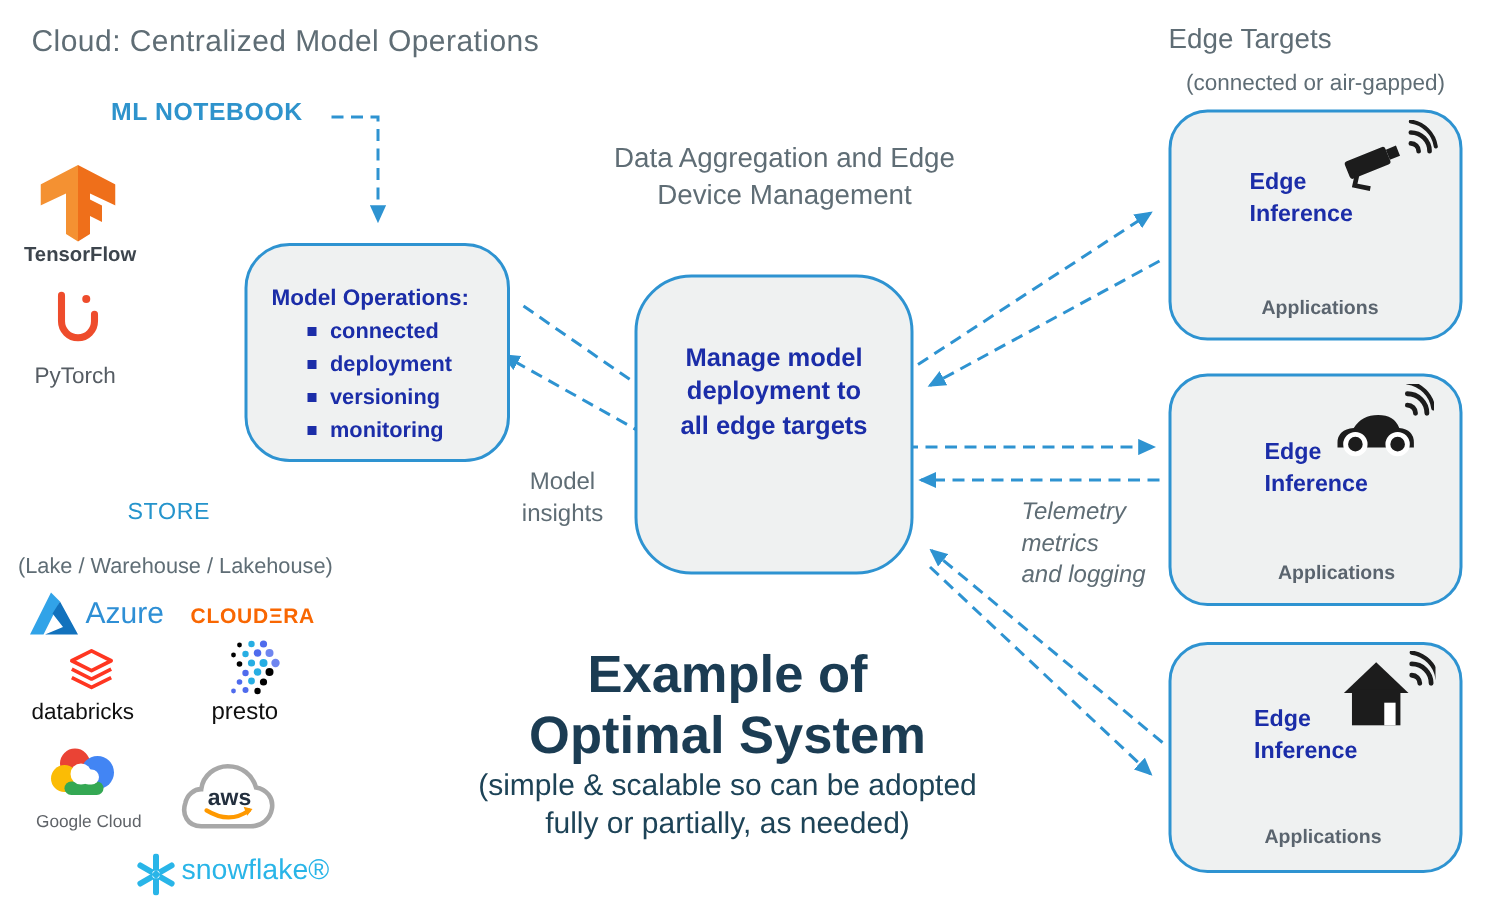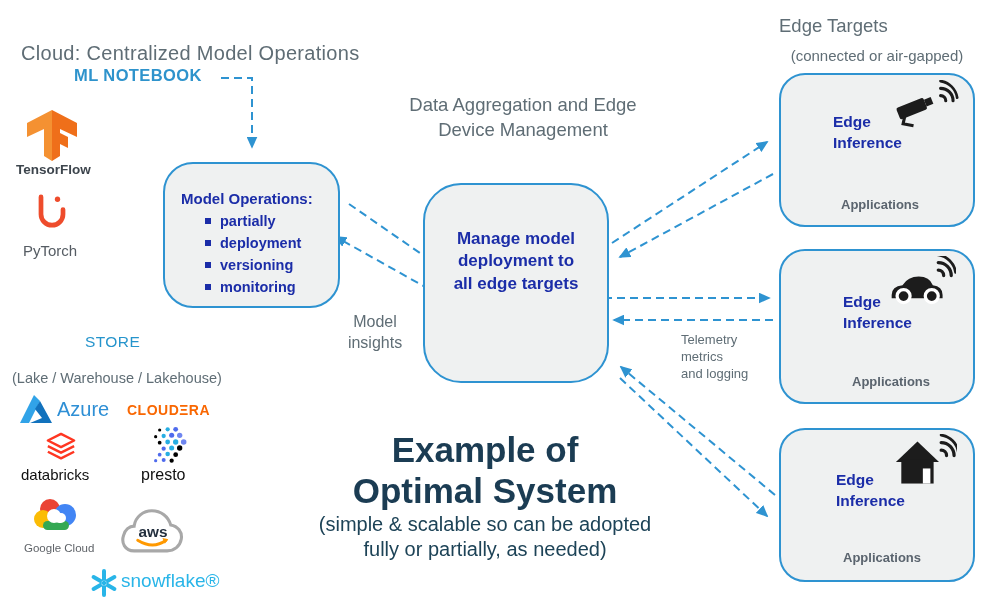--- a/index.html
+++ b/index.html
@@ -6,21 +6,21 @@
   #canvas{
     position:relative;width:1000px;height:604px;background:#ffffff;
     font-family:"Liberation Sans", sans-serif;overflow:hidden;
   }
   .abs{position:absolute;}
   .gray{color:#5f6d75;}
   .navy{color:#1b2da8;}
   svg{display:block;}
 
   
-  .h-cloud{left:21px;top:17px;font-size:20px;letter-spacing:.3px;margin-top:25px;}
+  .h-cloud{left:21px;top:17px;font-size:20px;letter-spacing:.3px;}
   .h-center{left:373px;top:93px;width:300px;text-align:center;font-size:18.5px;line-height:1.35;}
   .h-edge{left:779px;top:15px;width:196px;text-align:left;font-size:18.5px;}
   .h-edge-sub{left:762px;top:47px;width:230px;text-align:center;font-size:15px;}
 
   .ml-notebook{left:74px;top:66px;font-size:16.5px;font-weight:bold;color:#2e93cc;letter-spacing:.4px;}
   .store-label{left:85px;top:333px;width:110px;text-align:left;font-size:15.5px;font-weight:normal;color:#2594cc;letter-spacing:.4px;}
   .lake-line{left:12px;top:370px;font-size:14.5px;}
 
   
   .node{background:#eff1f1;border:2px solid #2e93d1;box-sizing:border-box;}
@@ -28,21 +28,21 @@
   .box-ops .t{font-size:15px;font-weight:bold;}
   .ops-item{display:flex;align-items:center;gap:9px;margin:6px 0 0 24px;font-size:14.5px;font-weight:bold;}
   .sq{width:6px;height:6px;background:#1b2da8;flex:0 0 auto;}
   .box-manage{left:423px;top:183px;width:186px;height:200px;border-radius:38px;}
   .manage-text{left:438px;top:228px;width:156px;text-align:center;font-size:17px;font-weight:bold;line-height:1.32;}
   .box-edge{width:196px;border-radius:26px;}
   .edge-title{width:88px;font-size:15.5px;font-weight:bold;line-height:1.35;}
   .apps{font-size:13px;font-weight:bold;color:#5a646e;}
 
   .model-insights{left:341px;top:312px;width:68px;text-align:center;font-size:16px;line-height:1.3;}
-  .telemetry{left:681px;top:332px;font-size:13px;line-height:1.3;}
+  .telemetry{left:681px;top:332px;font-size:16px;line-height:1.3;font-style:italic;}
 
   
   .f-title{left:320px;top:430px;width:330px;text-align:center;font-size:35px;font-weight:bold;color:#1b3c53;line-height:1.16;}
   .f-sub{left:295px;top:512px;width:380px;text-align:center;font-size:20px;color:#1d4357;line-height:1.25;}
 
   
   .tf-label{left:16px;top:162px;font-size:13.5px;font-weight:600;color:#3d454d;}
   .pt-label{left:23px;top:242px;font-size:15px;color:#555c63;}
   .azure-text{font-size:20px;color:#2e8fd5;font-weight:300;}
   .cloudera{left:127px;top:402px;font-size:14px;font-weight:bold;color:#f96702;letter-spacing:.5px;}
@@ -103,21 +103,21 @@
       <path d="M14,6 L14,28 A14,14 0 0 0 42,28 L42,22" stroke="#ee4c2c" stroke-width="6" fill="none" stroke-linecap="round"></path>
       <circle cx="35" cy="9" r="3.4" fill="#ee4c2c"></circle>
     </svg>
   </div>
   <div class="abs pt-label">PyTorch</div>
 
   <div class="abs node box-ops">
     <div class="t navy">Model Operations:</div>
     <div class="ops-item navy">
         <span class="sq"></span>
-        <span>partially</span>
+        <span>connected</span>
       </div>
     <div class="ops-item navy">
         <span class="sq"></span>
         <span>deployment</span>
       </div>
     <div class="ops-item navy">
         <span class="sq"></span>
         <span>versioning</span>
       </div>
     <div class="ops-item navy">

